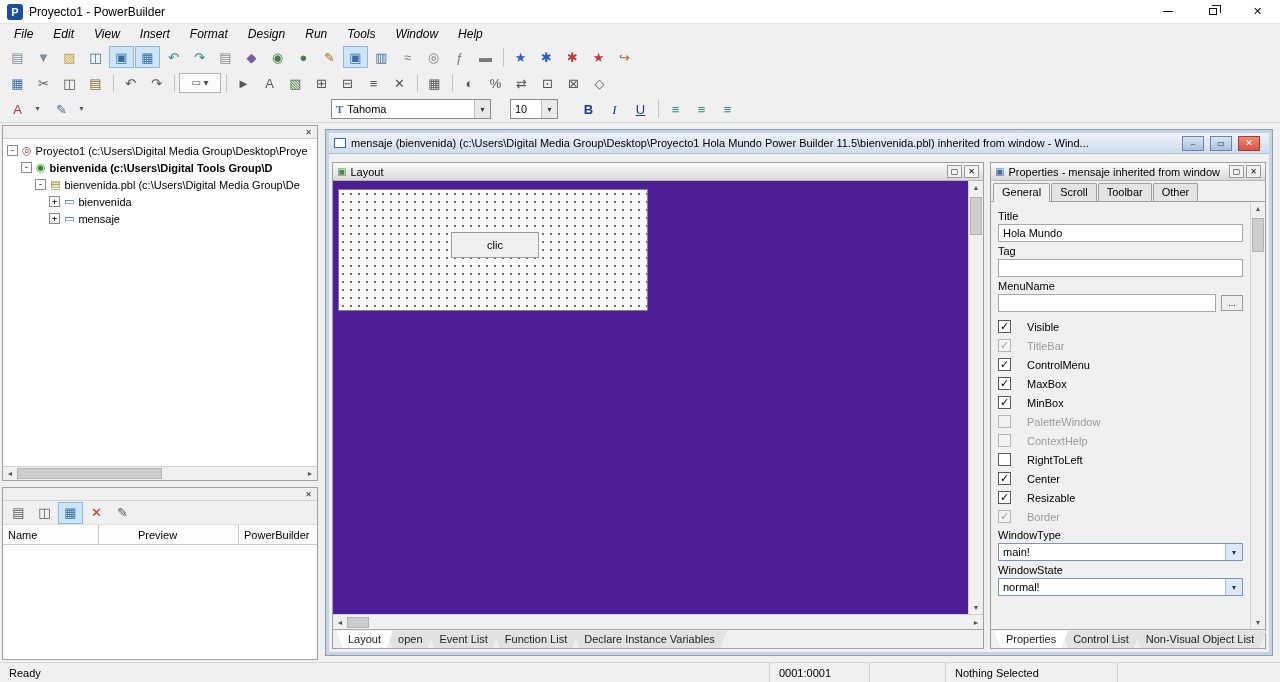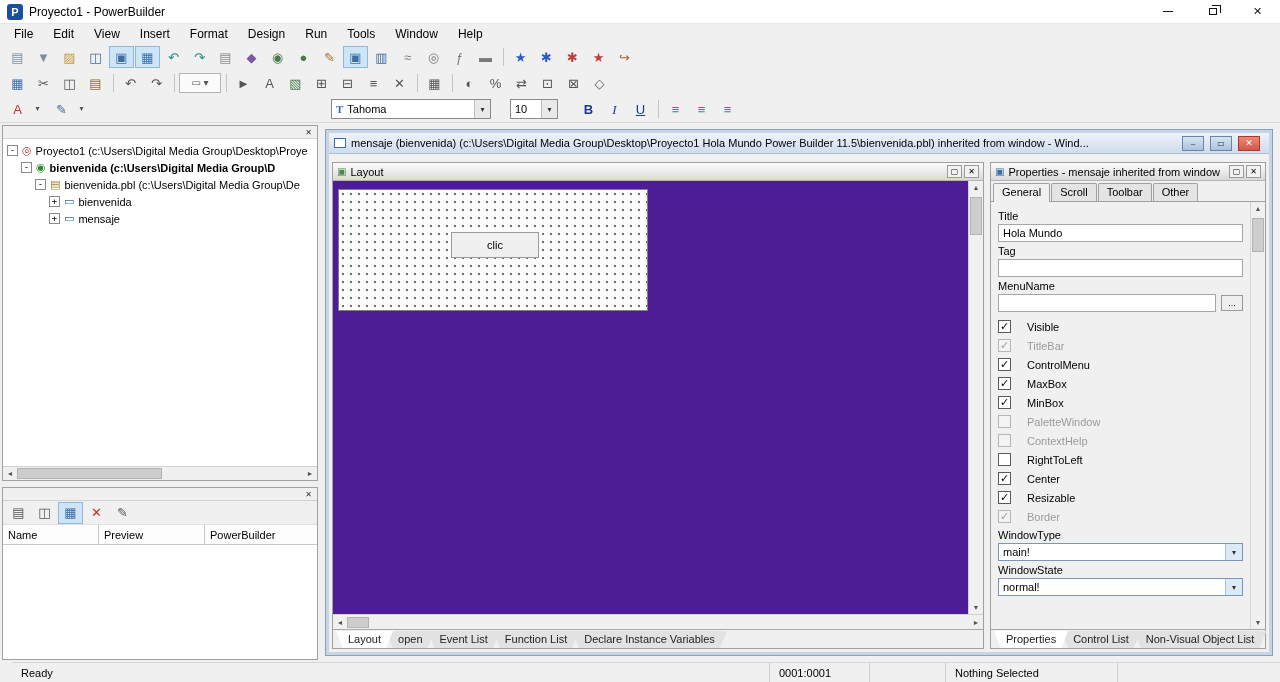--- a/index.html
+++ b/index.html
@@ -12,21 +12,21 @@
   .app-icon { width:16px; height:16px; background:#1a4f9c; color:#fff; border-radius:3px; font-size:11px; font-weight:bold; display:flex; align-items:center; justify-content:center; }
   .app-title { font-size:12px; }
   .caption-btns { margin-left:auto; display:flex; height:100%; }
   .cap-btn { width:45px; height:100%; display:flex; align-items:center; justify-content:center; font-size:11px; color:#111; }
   .min-glyph { width:10px; border-top:1px solid #111; display:inline-block; }
   .restore-glyph { width:8px; height:7px; border:1px solid #111; position:relative; background:#fff; display:inline-block; }
   .restore-glyph::before { content:""; position:absolute; left:2px; top:-4px; width:8px; height:7px; border:solid #111; border-width:1px 1px 0 0; }
 
   
   .menubar { position:absolute; top:24px; left:0; right:0; height:20px; background:#f0f0f0; display:flex; align-items:center; padding-left:4px; }
-  .menu-item { padding:2px 10px 3px; font-size:12px; }
+  .menu-item { padding:2px 10px 3px; font-size:12px;font-style:italic; }
 
   
   .toolbar { position:absolute; left:0; right:0; background:#f0f0f0; display:flex; align-items:center; padding-left:5px; }
   .tb1 { top:44px; height:26px; }
   .tb2 { top:70px; height:26px; }
   .tb3 { top:96px; height:27px; border-bottom:1px solid #d8d8d8; }
   .tb-item { width:25px; height:22px; display:flex; align-items:center; justify-content:center; margin-right:1px; border:1px solid transparent; font-size:13px; flex:none; }
   .tb-item.pressed { background:#cde6f7; border-color:#90b8dc; }
   .tb-item.sep { width:8px; border:none; background:linear-gradient(#c5c5c5,#c5c5c5) center / 1px 18px no-repeat; }
   .tb-item.wide { width:42px; font-size:10px; border:1px solid #b5b5b5; background:#fbfbfb; height:20px; }
@@ -62,21 +62,21 @@
   .tree-row.i-lib    .tree-icon { color:#9a8a3a; }
   .tree-row.i-win    .tree-icon { color:#3a6ea5; }
   .hscroll { position:absolute; bottom:0; left:0; right:0; height:14px; background:#f0f0f0; border-top:1px solid #d2d2d2; display:flex; align-items:center; }
   .sb-btn { width:14px; height:13px; font-size:7px; display:flex; align-items:center; justify-content:center; color:#555; flex:none; }
   .sb-btn.right { margin-left:auto; }
   .sb-thumb { height:11px; background:#cdcdcd; border:1px solid #b2b2b2; flex:none; }
 
   .mini-toolbar { height:24px; background:#f0f0f0; display:flex; align-items:center; padding-left:3px; border-bottom:1px solid #e0e0e0; }
   .list-header { height:20px; display:flex; align-items:stretch; border-bottom:1px solid #c8c8c8; background:#fdfdfd; }
   .col { display:flex; align-items:center; padding:0 5px; border-right:1px solid #c8c8c8; font-size:11px; }
-  .w95 { width:96px; } .w105 { width:106px; } .wfill { flex:1; border-right:none; }
+  .w95 { width:96px; } .w105 { width:106px;margin-left:34px; } .wfill { flex:1; border-right:none; }
   .list-body { position:absolute; left:0; right:0; bottom:0; top:57px; background:#fff; }
 
   
   .mdi-child { position:absolute; left:326px; top:7px; width:946px; height:525px; background:#f0f0f0; border:3px solid #c8d4e4; outline:1px solid #8aa0b8; }
   .child-titlebar { height:21px; background:linear-gradient(#eef3fa,#cfdcec); border-bottom:1px solid #aebdd0; display:flex; align-items:center; padding:0 5px; gap:5px; }
   .child-icon { width:12px; height:10px; border:1px solid #3a6ea5; background:#fff; flex:none; }
   .child-title { font-size:11px; white-space:nowrap; overflow:hidden; flex:1; }
   .ctb-btns { display:flex; gap:6px; margin-right:4px; }
   .ctb-btn { width:22px; height:15px; border:1px solid #6d83a0; background:linear-gradient(#d7e5f2,#aac3dd); display:flex; align-items:center; justify-content:center; font-size:8px; color:#16283a; }
   .ctb-close { background:linear-gradient(#eb8a72,#d9544a); border-color:#a43a30; color:#fff; font-size:9px; }
@@ -116,21 +116,21 @@
   .cb-row { display:flex; align-items:center; height:19px; gap:16px; font-size:11px; }
   .cb-box { width:13px; height:13px; border:1px solid #5a5a5a; background:#fff; display:flex; align-items:center; justify-content:center; font-size:11px; flex:none; }
   .cb-row.checked .cb-box::after { content:"✓"; margin-top:-1px; }
   .cb-row.disabled { color:#9b9b9b; }
   .cb-row.disabled .cb-box { border-color:#b5b5b5; background:#f3f3f3; }
   .cb-row.disabled .cb-box::after { color:#9b9b9b; }
   .w-combo { width:100%; height:18px; margin-top:1px; background:#fff; border:1px solid #7a97b8; display:flex; align-items:center; padding-left:4px; font-size:11px; position:relative; }
   .w-combo .arrow { position:absolute; right:0; top:0; bottom:0; width:17px; background:#dce9f7; border-left:1px solid #a5c4e2; display:flex; align-items:center; justify-content:center; font-size:8px; color:#333; margin:0; height:auto; }
 
   
-  .statusbar { position:absolute; bottom:0; left:12px; right:0; height:20px; background:#f0f0f0; border-top:1px solid #d5d5d5; display:flex; align-items:stretch; font-size:11px; }
+  .statusbar { position:absolute; bottom:0; left:0; right:0; height:20px; background:#f0f0f0; border-top:1px solid #d5d5d5; display:flex; align-items:stretch; font-size:11px; }
   .sb-cell { display:flex; align-items:center; padding:0 9px; border-left:1px solid #d0d0d0; }
   .sb-ready { flex:1; border-left:none; }
   .sb-pos { width:100px; }
   .sb-blank1 { width:76px; }
   .sb-sel { width:172px; }
   .sb-blank2 { width:163px; }
 </style>
 </head>
 <body>
 
@@ -442,21 +442,21 @@
 
           <div class="tree-row i-target" style="padding-left: 4px;">
             <span class="expander">-</span>
             <span class="tree-icon">◎</span>
             <span class="tree-label">Proyecto1 (c:\Users\Digital Media Group\Desktop\Proye</span>
           </div>
 
           <div class="tree-row i-green bold" style="padding-left: 18px;">
             <span class="expander">-</span>
             <span class="tree-icon">◉</span>
-            <span class="tree-label">bienvenida (c:\Users\Digital Media Group\D</span>
+            <span class="tree-label">bienvenida (c:\Users\Digital Tools Group\D</span>
           </div>
 
           <div class="tree-row i-lib" style="padding-left: 32px;">
             <span class="expander">-</span>
             <span class="tree-icon">▤</span>
             <span class="tree-label">bienvenida.pbl (c:\Users\Digital Media Group\De</span>
           </div>
 
           <div class="tree-row i-win" style="padding-left: 46px;">
             <span class="expander">+</span>

